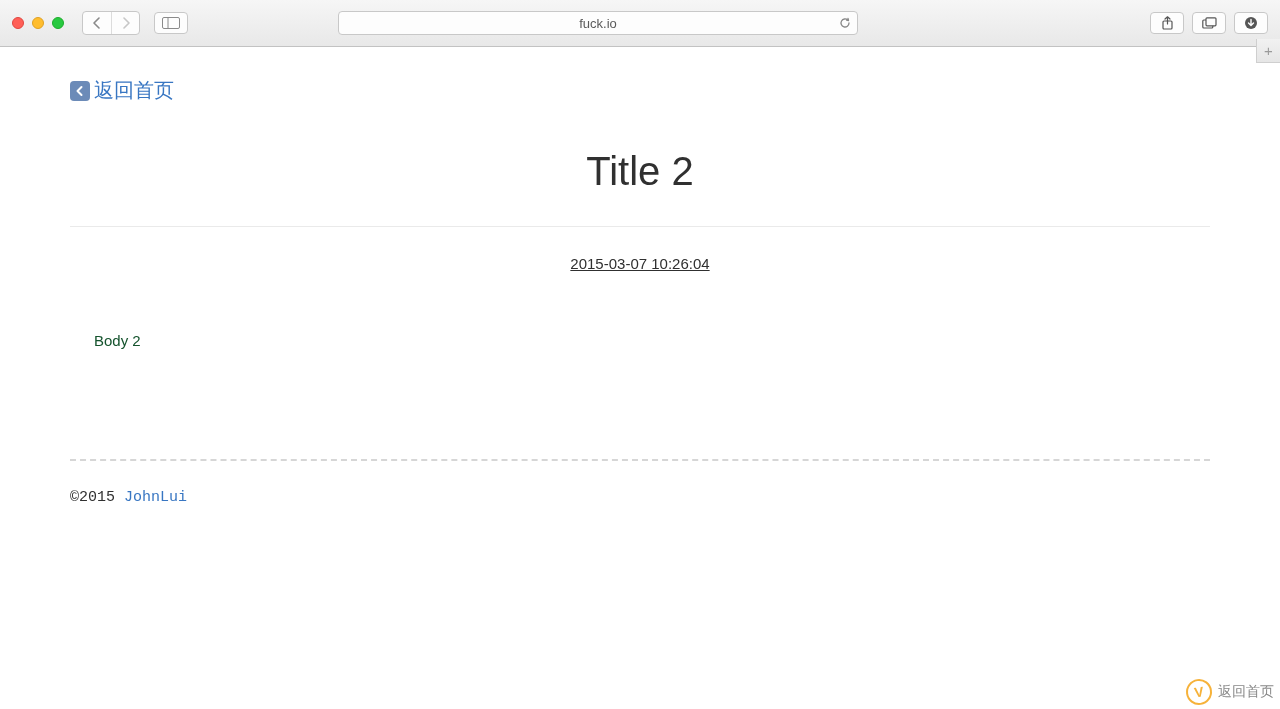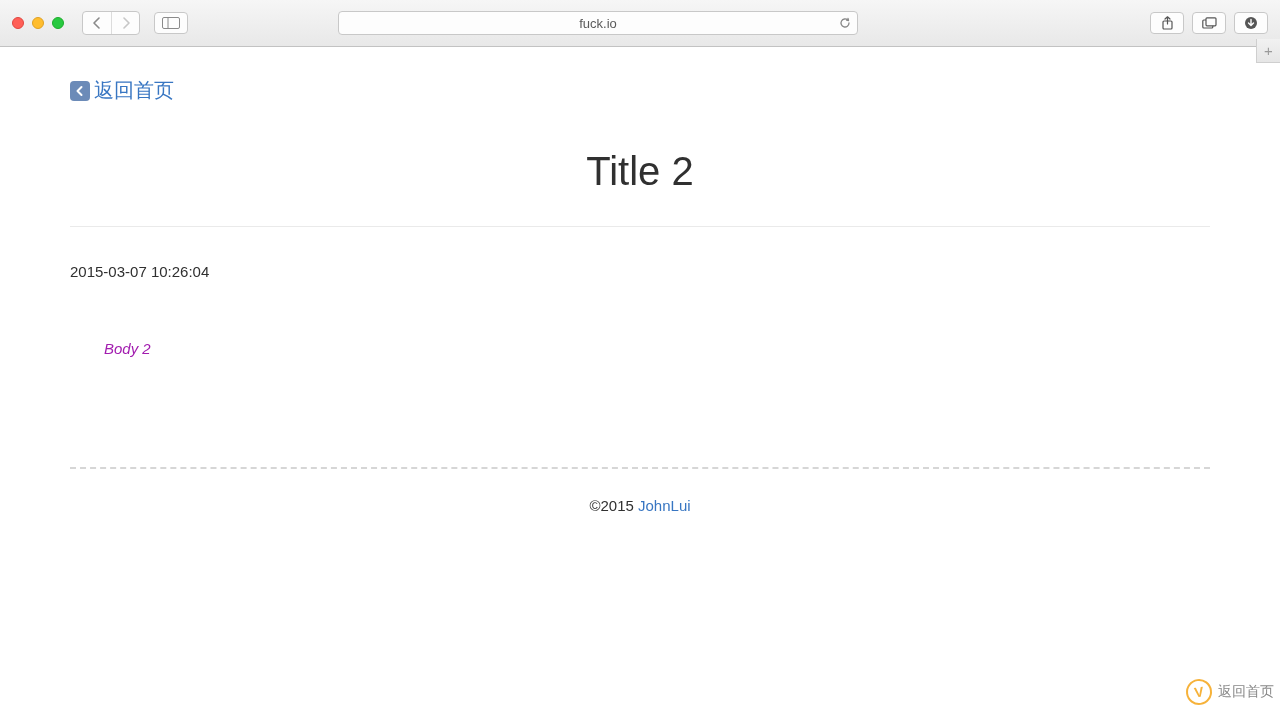--- a/index.html
+++ b/index.html
@@ -74,30 +74,30 @@
       margin-right:2px;
     }
     .container {
       width: 1140px; margin: 0 auto;
     }
     h1.page-title {
       text-align:center; font-weight:400; font-size:40px; color:#303030;
       margin-top: 45px; padding-bottom: 32px; border-bottom:1px solid #eaeaea;
     }
     .timestamp {
-      text-align:left; font-size:15px; color:#303030; margin-top:36px;
+      text-align:center; font-size:15px; color:#303030; margin-top:28px;text-decoration:underline;
     }
     .body-text {
-      margin: 60px 0 0 34px; font-size:15px; color:#a21caf;font-style:italic;
+      margin: 60px 0 0 24px; font-size:15px; color:#14532d;
     }
     .dashed-sep {
       margin-top: 110px; border:none; border-top:2px dashed #d6d6d6;
     }
     .footer {
-      text-align:center; font-size:15px; color:#303030; margin-top:28px;
+      font-size:15px; color:#303030; margin-top:28px;font-family:Liberation Mono, monospace;
     }
     .footer a { color:#3876c2; text-decoration:none; }
     
     .watermark {
       position:absolute; right:6px; bottom:4px; display:flex; align-items:center; gap:6px;
       color:#888; font-size:14px;
     }
     .watermark .logo {
       width:26px; height:26px; border-radius:50%; background:#fff; border:2px solid #f6b23a;
       display:flex; align-items:center; justify-content:center; color:#f6b23a; font-weight:bold;

